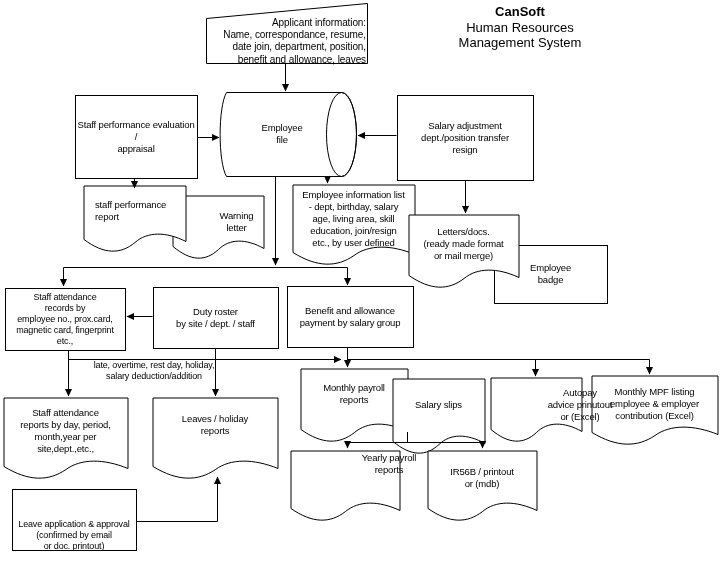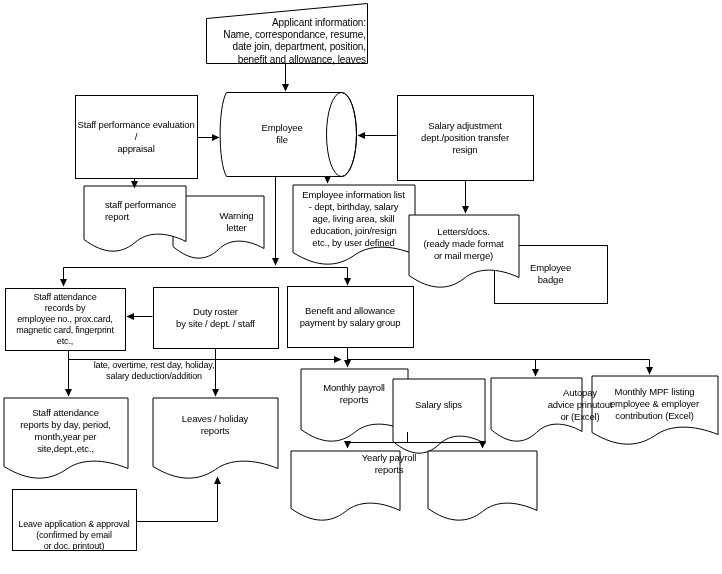--- a/index.html
+++ b/index.html
@@ -3,21 +3,21 @@
 <meta charset="utf-8">
 <style>
   html,body{margin:0;padding:0;background:#ffffff;}
   .canvas{position:relative;width:722px;height:574px;background:#ffffff;overflow:hidden;
           font-family:"Liberation Sans",sans-serif;color:#000;}
   .wires{position:absolute;left:0;top:0;}
   .lbl{position:absolute;display:flex;align-items:center;justify-content:center;
        text-align:center;white-space:pre;
        font:9.5px/12px "Liberation Sans",sans-serif;letter-spacing:-0.15px;}
   .sm{font-size:9px;line-height:11px;}
-  .la{justify-content:flex-start;text-align:left;padding-left:21px;box-sizing:border-box;}
+  .la{justify-content:flex-start;text-align:left;padding-left:11px;box-sizing:border-box;}
   .ap{position:absolute;white-space:pre;text-align:left;
       font:10px/12.2px "Liberation Sans",sans-serif;letter-spacing:-0.1px;}
   .title{position:absolute;text-align:center;font:13px/15.5px "Liberation Sans",sans-serif;}
   .t1{font-weight:bold;}
 </style>
 </head>
 <body>
 
 <div class="canvas">
 
@@ -72,20 +72,25 @@
       <path d="M535.5,359.5 V376" marker-end="url(#arr)"></path>
       <path d="M215.5,348.5 V396" marker-end="url(#arr)"></path>
       <path d="M407.5,432 V442.5"></path>
       <path d="M347.5,442.5 H482.5"></path>
       <path d="M347.5,442.5 V448" marker-end="url(#arr)"></path>
       <path d="M482.5,442.5 V448" marker-end="url(#arr)"></path>
       <path d="M136.5,521.5 H217.5 V477" marker-end="url(#arr)"></path>
     </g>
   </svg>
 
+  <div class="title" style="left:420px;top:4px;width:200px;">
+    <div class="t1">CanSoft</div>
+    <div>Human Resources</div>
+    <div>Management System</div>
+  </div>
 
   <div class="ap" style="left:208px;top:17px;width:158px;text-align:right;">Applicant information:
 Name, correspondance, resume,
 date join, department, position,
 benefit and allowance, leaves</div>
   <div class="lbl" style="left:75px;top:95px;width:122px;height:83px;">Staff performance evaluation
 /
 appraisal</div>
   <div class="lbl" style="left:222px;top:92px;width:120px;height:84px;">Employee
 file</div>
@@ -130,14 +135,16 @@
 reports by day, period,
 month,year per
 site,dept.,etc.,</div>
   <div class="lbl" style="left:152px;top:398px;width:126px;height:54px;">Leaves / holiday
 reports</div>
   <div class="lbl sm" style="left:12px;top:506px;width:124px;height:58px;">Leave application &amp; approval
 (confirmed by email
 or doc. printout)</div>
   <div class="lbl" style="left:290px;top:437px;width:110px;height:54px;padding-left:44px;">Yearly payroll
 reports</div>
+  <div class="lbl" style="left:427px;top:451px;width:110px;height:54px;">IR56B / printout
+or (mdb)</div>
 
 </div>
 
 </body></html>

